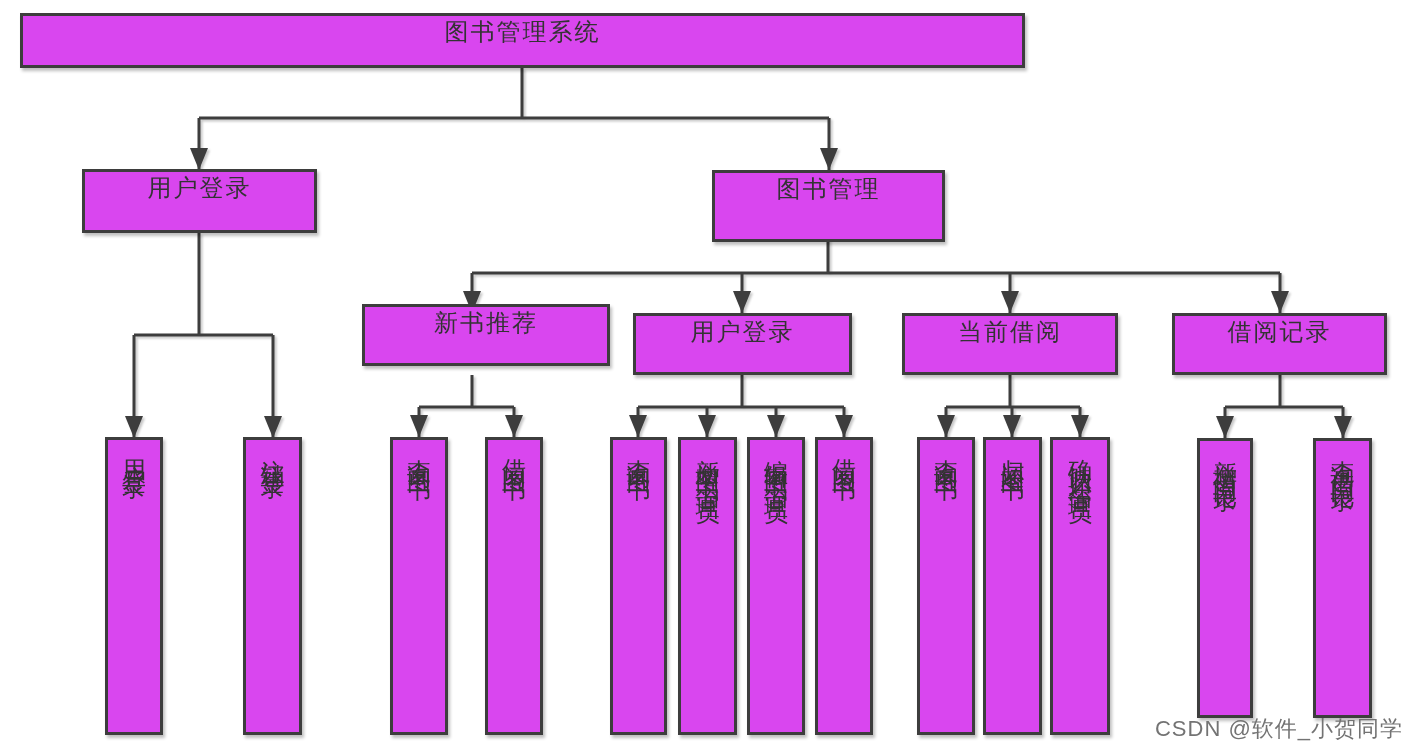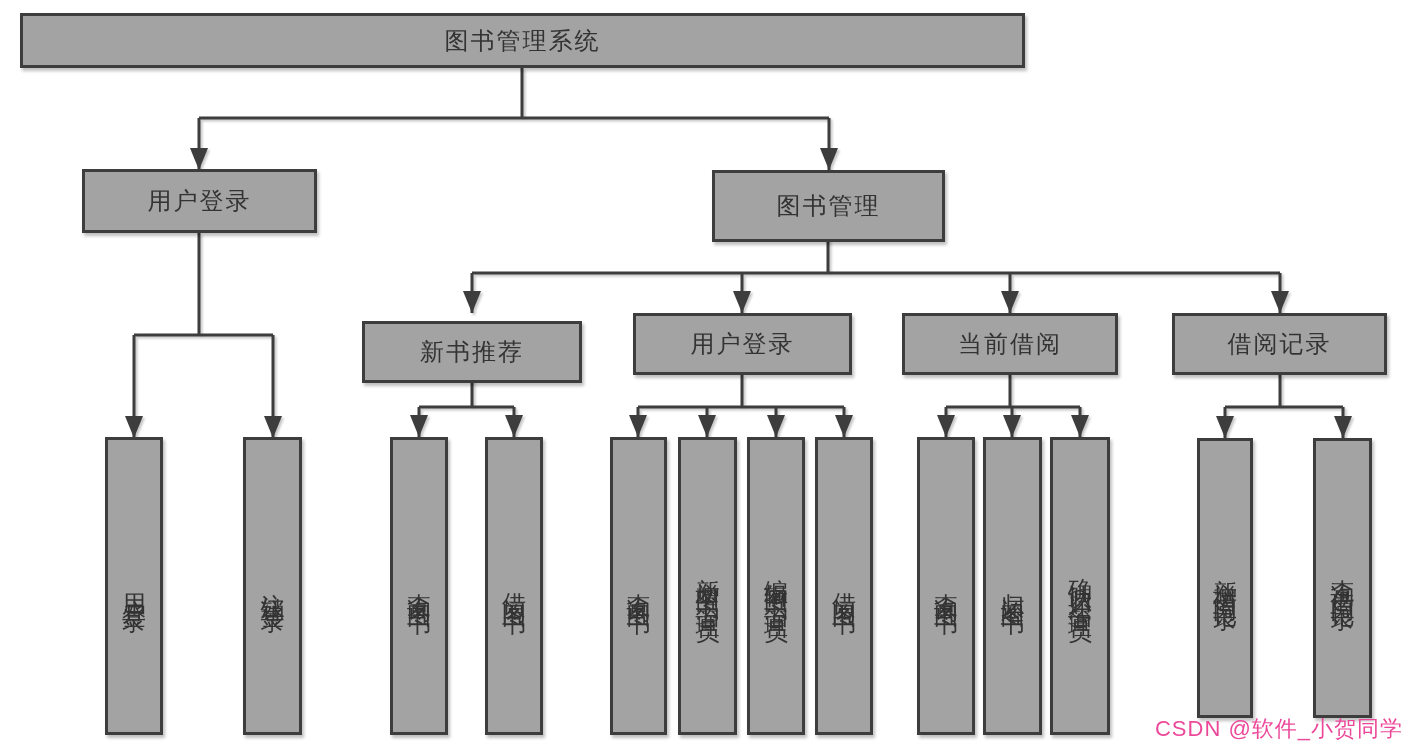--- a/index.html
+++ b/index.html
@@ -18,23 +18,22 @@
   svg.connectors {
     position: absolute;
     left: 0;
     top: 0;
     filter: drop-shadow(2px 2px 1px rgba(130,130,130,0.45));
   }
   .box {
     position: absolute;
     box-sizing: border-box;
     border: 3px solid #3d3d3d;
-    background: #a3a3a3;
+    background: #d946ef;
     display: flex;
-    align-items: center;
     justify-content: center;
     color: #333333;
     box-shadow: 2px 3px 3px rgba(0,0,0,0.25);
   }
   .h-label {
     font-size: 24px;
     letter-spacing: 2px;
     white-space: nowrap;
     color: #333333;
   }
@@ -45,21 +44,21 @@
     letter-spacing: 6px;
     line-height: 1;
     color: #333333;
   }
   .watermark {
     position: absolute;
     right: 2px;
     bottom: 3px;
     font-size: 22px;
     letter-spacing: 1px;
-    color: #ec4899;
+    color: #737373;
     white-space: nowrap;
     z-index: 10;
   }
 </style>
 </head>
 <body>
 
 <div class="canvas">
 
   <svg class="connectors" width="1405" height="747" viewBox="0 0 1405 747">
@@ -106,21 +105,21 @@
     <span class="h-label">图书管理系统</span>
   </div>
 
   <div class="box" style="left:82px; top:169px; width:235px; height:64px;">
     <span class="h-label">用户登录</span>
   </div>
   <div class="box" style="left:712px; top:170px; width:233px; height:72px;">
     <span class="h-label">图书管理</span>
   </div>
 
-  <div class="box" style="left:362px; top:321px; width:220px; height:62px;">
+  <div class="box" style="left:362px; top:304px; width:248px; height:62px;">
     <span class="h-label">新书推荐</span>
   </div>
   <div class="box" style="left:633px; top:313px; width:219px; height:62px;">
     <span class="h-label">用户登录</span>
   </div>
   <div class="box" style="left:902px; top:313px; width:216px; height:62px;font-family:Liberation Mono, monospace;">
     <span class="h-label">当前借阅</span>
   </div>
   <div class="box" style="left:1172px; top:313px; width:215px; height:62px;">
     <span class="h-label">借阅记录</span>

